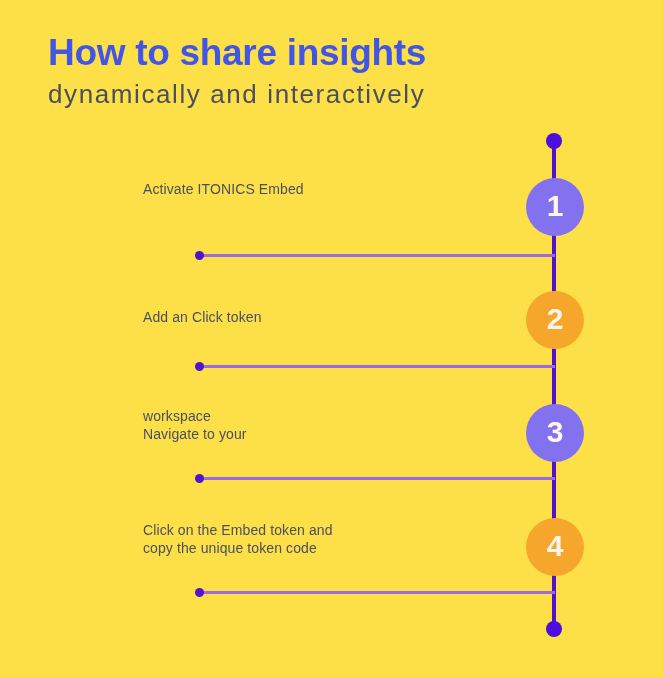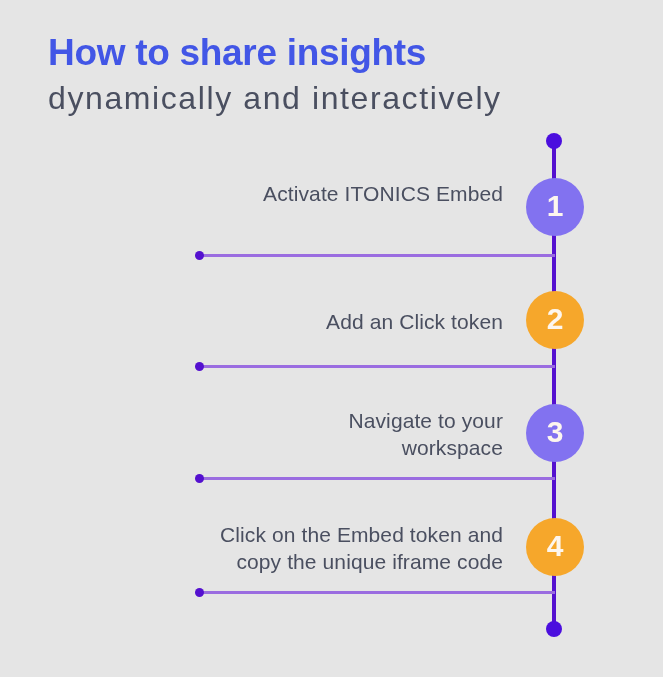--- a/index.html
+++ b/index.html
@@ -10,41 +10,41 @@
     width: 663px;
     height: 677px;
     background: #f7f8fc;
     font-family: "Liberation Sans", sans-serif;
     overflow: hidden;
   }
   .page {
     position: relative;
     width: 663px;
     height: 677px;
-    background: #e5e5e5;
+    background: #fde047;
   }
 
   
   .header {
     position: absolute;
     left: 48px;
     top: 32px;
     width: 560px;
   }
   .title {
     font-size: 37px;
     font-weight: bold;
     color: #4256e6;
     letter-spacing: -0.3px;
     line-height: 1.12;
     margin: 0;
     white-space: nowrap;
   }
   .subtitle {
-    font-size: 32px;
+    font-size: 26px;
     font-weight: normal;
     color: #4a4f60;
     letter-spacing: 1.6px;
     line-height: 1.2;
     margin: 6px 0 0 0;
     white-space: nowrap;
   }
 
   
   .timeline {
@@ -106,22 +106,22 @@
     line-height: 1;
   }
   .node.purple { background: #8272f0; }
   .node.orange { background: #f6a72b; }
   .node span { display: block; transform: translateY(-1px); }
 
   .step-text {
     position: absolute;
     right: 160px;
     width: 360px;
-    text-align: right;
-    font-size: 21px;
+    text-align: left;
+    font-size: 14px;
     color: #4a4f60;
     line-height: 1.3;
     letter-spacing: 0.1px;
   }
   .step-text .line { display: block; white-space: nowrap; }
 </style>
 </head>
 <body>
 
 <div class="page">
@@ -151,33 +151,33 @@
       <span class="line">Add an Click token</span>
     </div>
     <div class="node orange" style="top:291px;">
       <span>2</span>
     </div>
     <div class="connector" style="top:365px;">
       <div class="connector-dot"></div>
     </div>
 
     <div class="step-text" style="top:407px;">
+      <span class="line">workspace</span>
       <span class="line">Navigate to your</span>
-      <span class="line">workspace</span>
     </div>
     <div class="node purple" style="top:404px;">
       <span>3</span>
     </div>
     <div class="connector" style="top:477px;">
       <div class="connector-dot"></div>
     </div>
 
     <div class="step-text" style="top:521px;">
       <span class="line">Click on the Embed token and</span>
-      <span class="line">copy the unique iframe code</span>
+      <span class="line">copy the unique token code</span>
     </div>
     <div class="node orange" style="top:518px;">
       <span>4</span>
     </div>
     <div class="connector" style="top:591px;">
       <div class="connector-dot"></div>
     </div>
 
   </div>
 </div>

